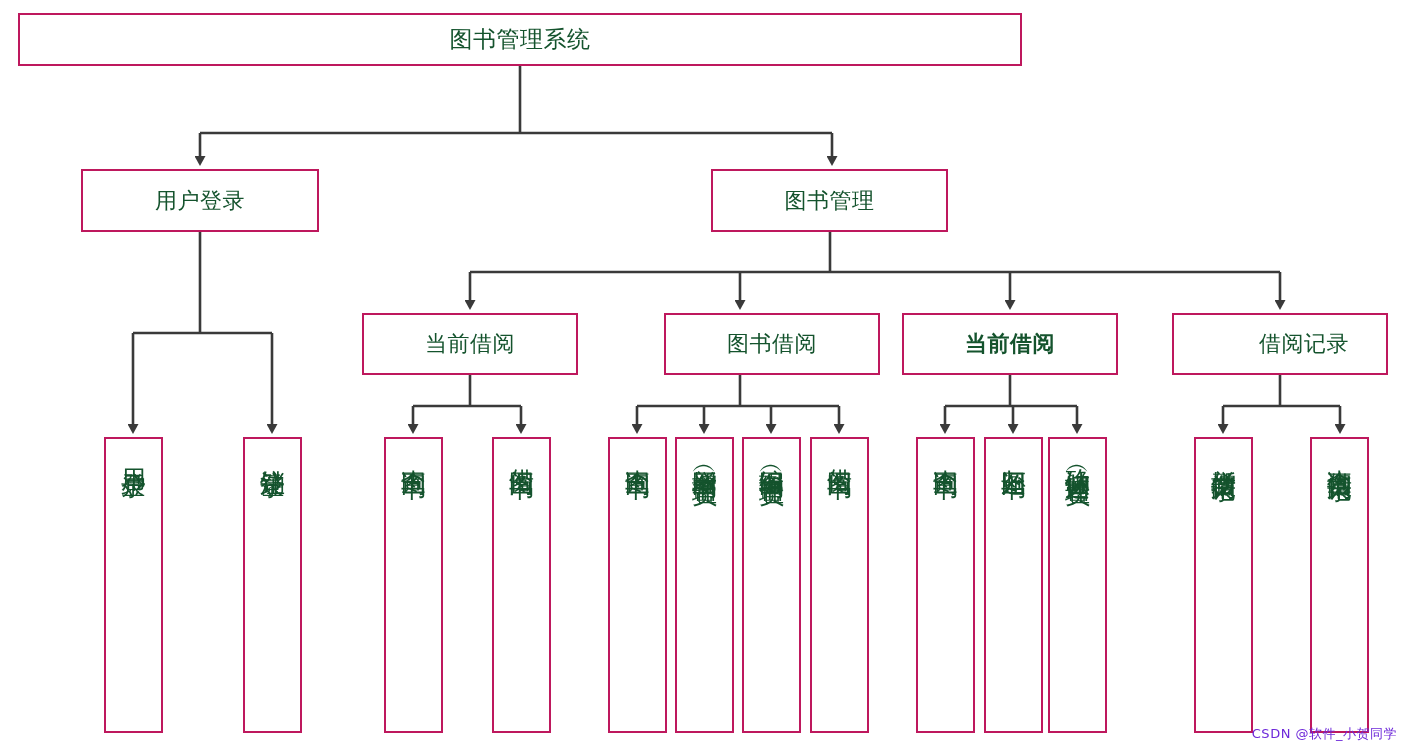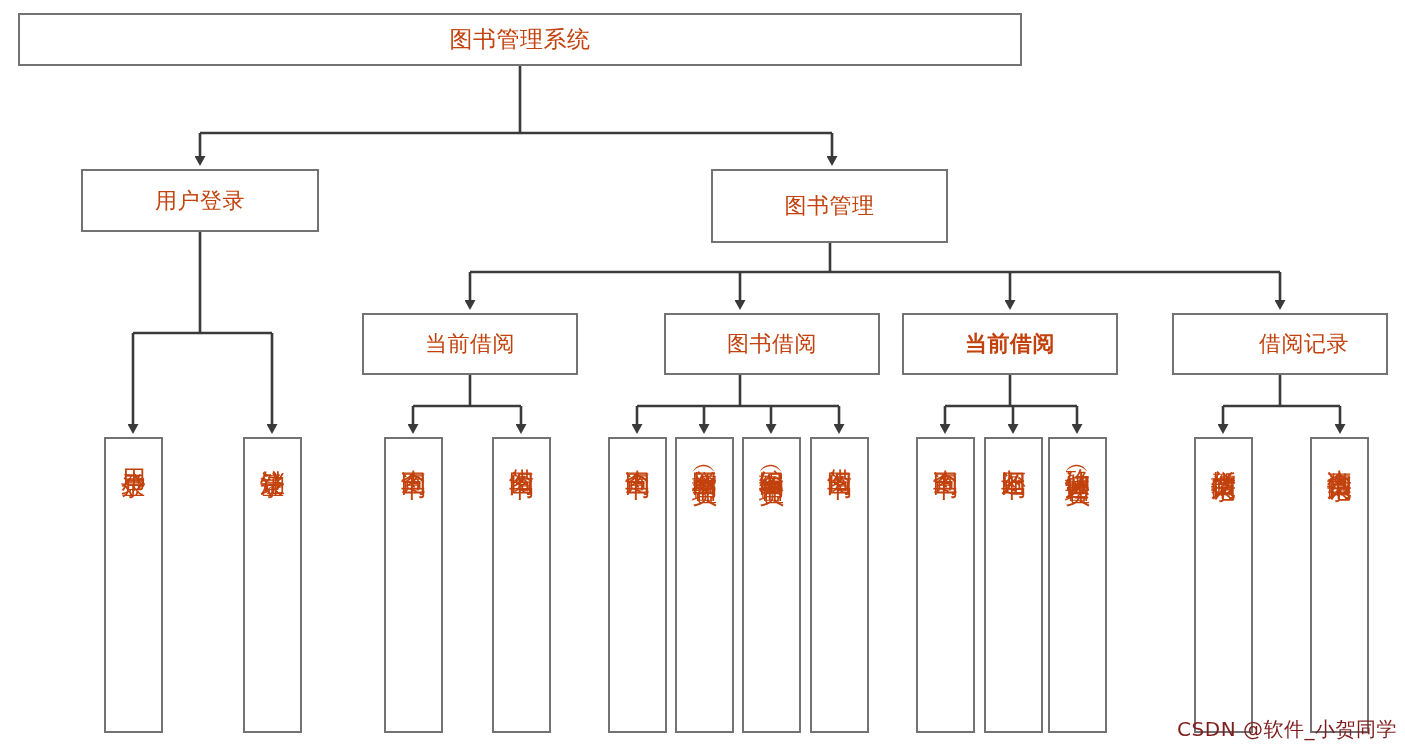--- a/index.html
+++ b/index.html
@@ -20,26 +20,26 @@
   #edges {
     position: absolute;
     left: 0;
     top: 0;
     width: 1405px;
     height: 747px;
   }
   .node {
     position: absolute;
     box-sizing: border-box;
-    border: 2px solid #737373;
+    border: 2px solid #be185d;
     background: #ffffff;
     display: flex;
     align-items: center;
     justify-content: center;
-    color: #c2410c;
+    color: #14532d;
   }
   .node .label {
     display: block;
     text-align: center;
     line-height: 1.18;
     letter-spacing: 0.5px;
   }
   .node.horizontal .label {
     writing-mode: horizontal-tb;
     font-size: 22px;
@@ -54,22 +54,22 @@
     text-orientation: upright;
     font-size: 25px;
     line-height: 1.0;
     letter-spacing: 2px;
   }
   .node.root .label { font-size: 23px; }
   .watermark {
     position: absolute;
     right: 8px;
     bottom: 4px;
-    font-size: 20px;
-    color: #7f1d1d;
+    font-size: 13px;
+    color: #6d28d9;
     letter-spacing: 0.5px;
     white-space: nowrap;
     pointer-events: none;
     margin-top: 31px;
   }
 </style>
 </head>
 <body>
 
 <div id="canvas">
@@ -124,21 +124,21 @@
     </g>
   </svg>
 
   <div class="node horizontal root" style="left:18px; top:13px; width:1004px; height:53px;">
     <span class="label">图书管理系统</span>
   </div>
 
   <div class="node horizontal" style="left:81px; top:169px; width:238px; height:63px;">
     <span class="label">用户登录</span>
   </div>
-  <div class="node horizontal" style="left:711px; top:169px; width:237px; height:74px;">
+  <div class="node horizontal" style="left:711px; top:169px; width:237px; height:63px;">
     <span class="label">图书管理</span>
   </div>
 
   <div class="node horizontal" style="left:362px; top:313px; width:216px; height:62px;">
     <span class="label">当前借阅</span>
   </div>
   <div class="node horizontal" style="left:664px; top:313px; width:216px; height:62px;">
     <span class="label">图书借阅</span>
   </div>
   <div class="node horizontal" style="left:902px; top:313px; width:216px; height:62px;font-weight:bold;">

